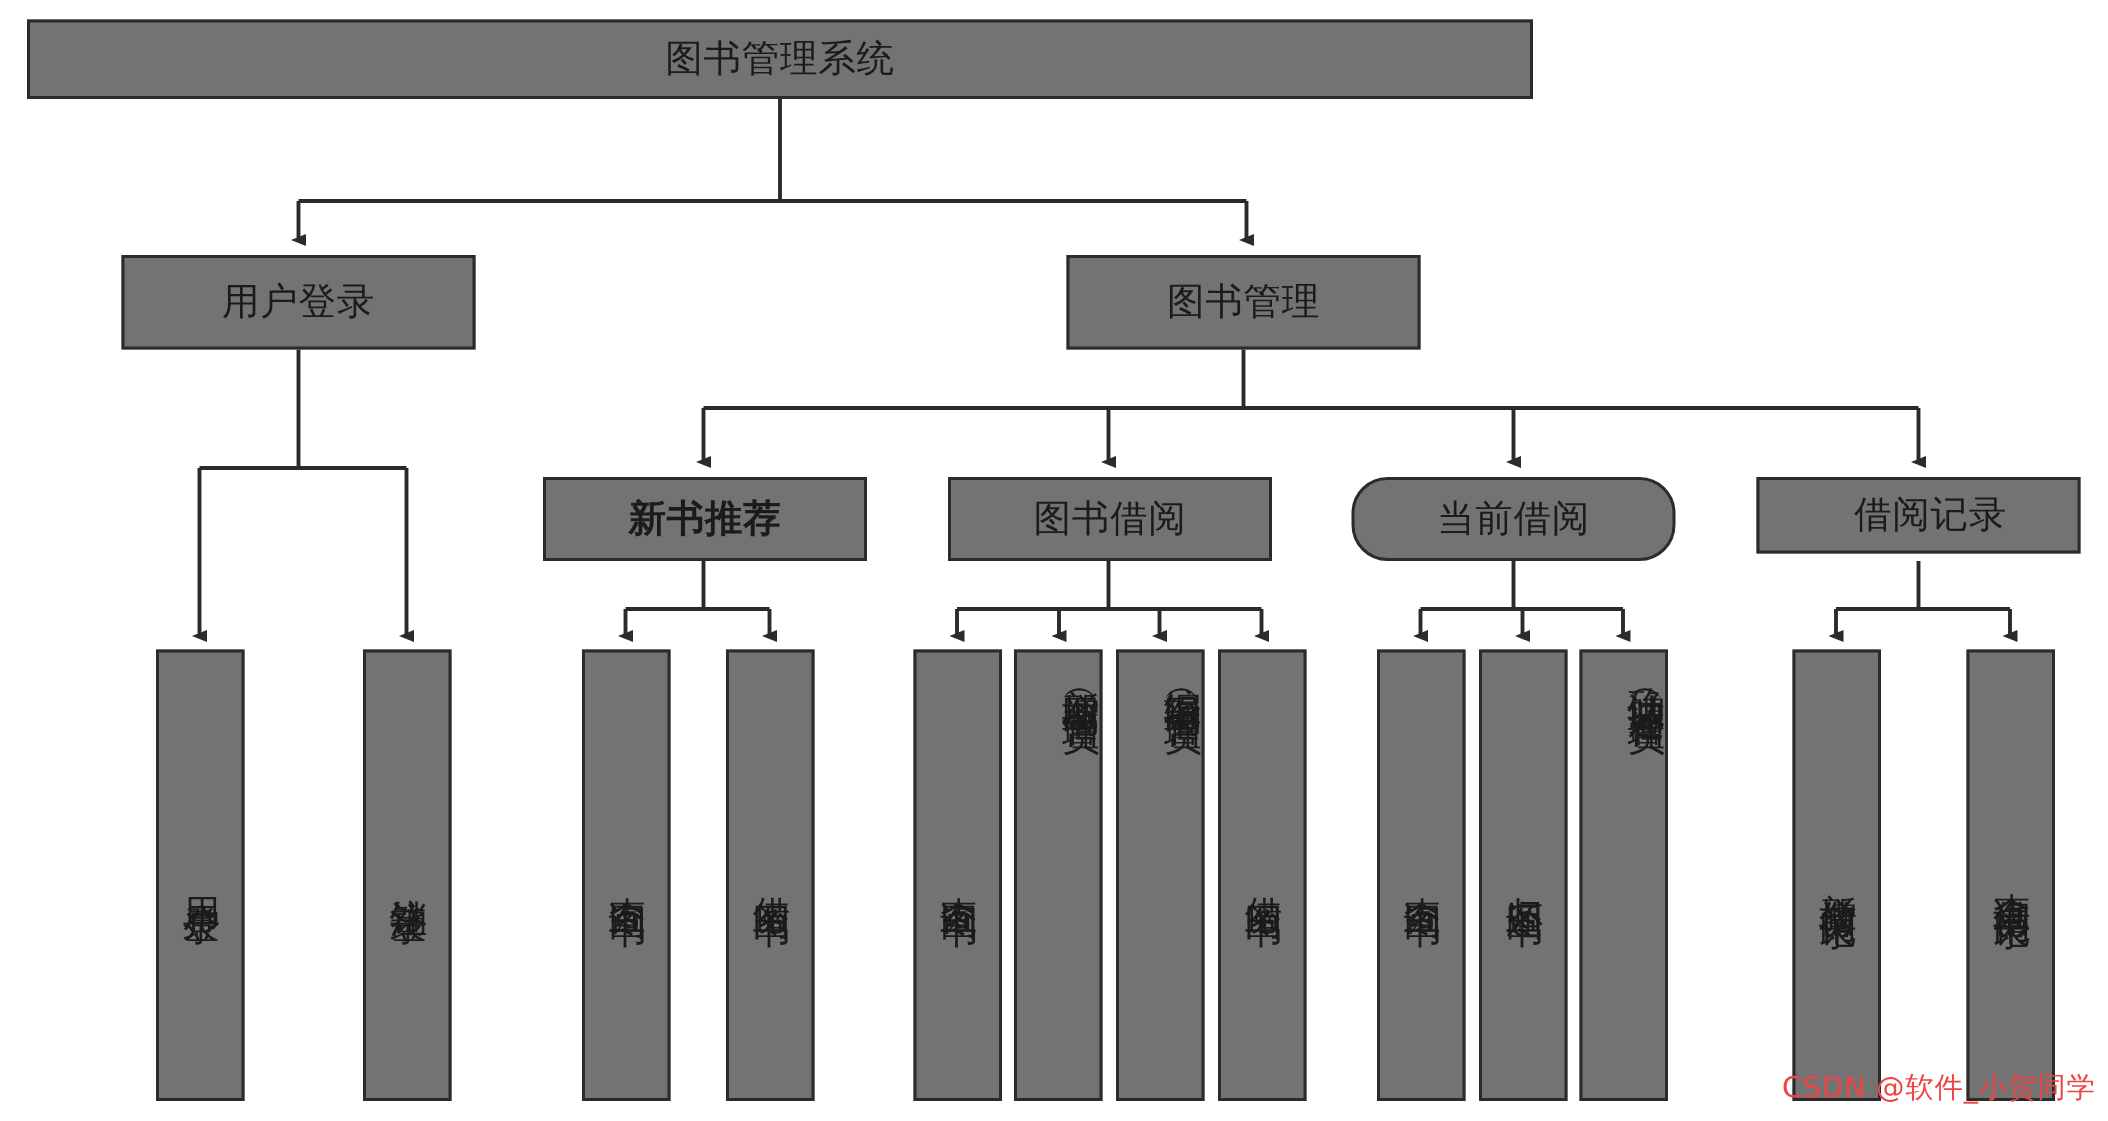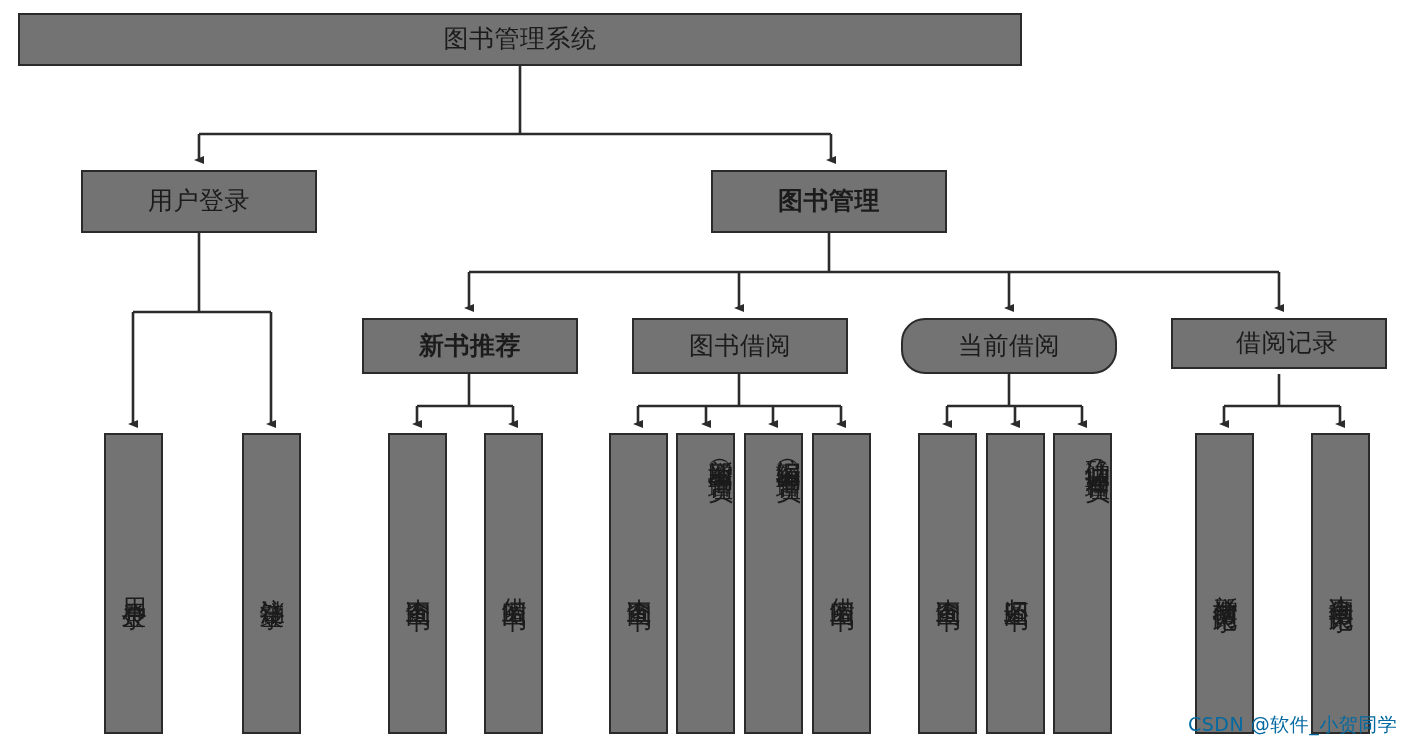--- a/index.html
+++ b/index.html
@@ -63,21 +63,21 @@
     height: 100%;
     display: flex;
     align-items: center;
     justify-content: center;
   }
   .watermark {
     position: absolute;
     left: 1188px;
     top: 712px;
     font-size: 19px;
-    color: #0369a1;
+    color: #ef4444;
     white-space: nowrap;
     letter-spacing: 0.5px;
   }
 </style>
 </head>
 <body>
 
 <div id="canvas">
 
   <svg id="wires" viewBox="0 0 1405 747" xmlns="http://www.w3.org/2000/svg">
@@ -130,21 +130,21 @@
     </g>
   </svg>
 
   <div class="node horiz" style="left:18px; top:13px; width:1004px; height:53px;">
     <span>图书管理系统</span>
   </div>
 
   <div class="node horiz" style="left:81px; top:170px; width:236px; height:63px;">
     <span>用户登录</span>
   </div>
-  <div class="node horiz" style="left:711px; top:170px; width:236px; height:63px;font-weight:bold;">
+  <div class="node horiz" style="left:711px; top:170px; width:236px; height:63px;">
     <span>图书管理</span>
   </div>
 
   <div class="node horiz" style="left:362px; top:318px; width:216px; height:56px;font-weight:bold;">
     <span>新书推荐</span>
   </div>
   <div class="node horiz" style="left:632px; top:318px; width:216px; height:56px;text-align:right;">
     <span>图书借阅</span>
   </div>
   <div class="node horiz" style="left:901px; top:318px; width:216px; height:56px;border-radius:24px;">

